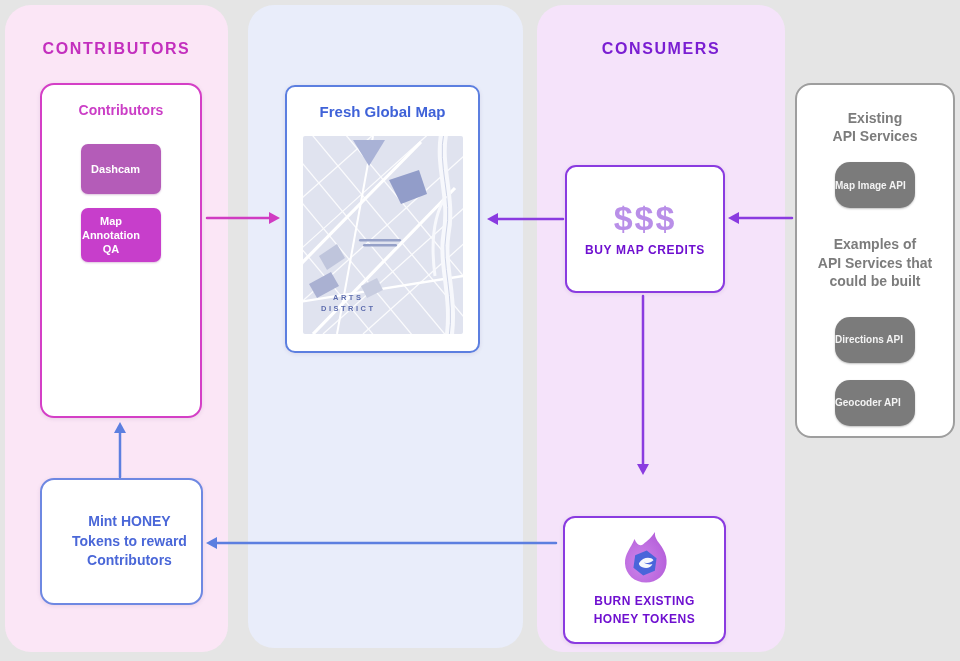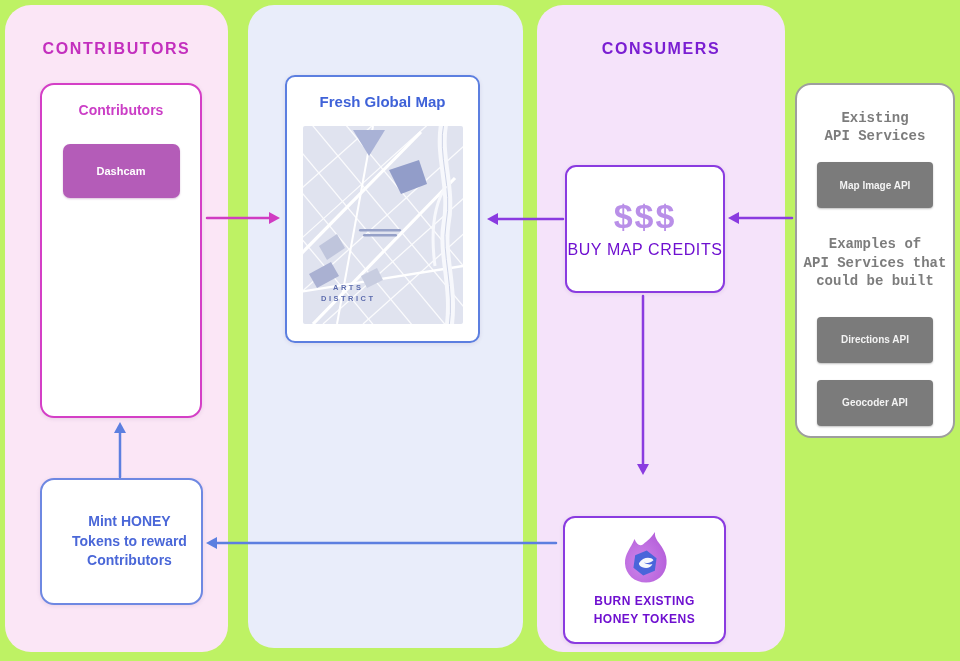--- a/index.html
+++ b/index.html
@@ -1,64 +1,64 @@
 <!DOCTYPE html>
 <html><head>
 <meta charset="utf-8">
 <style>
   html,body{margin:0;padding:0;background:#ffffff;}
   .page{
-    position:relative;width:960px;height:661px;background:#bef264;
+    position:relative;width:960px;height:661px;background:#e5e5e5;
     font-family:"Liberation Sans","DejaVu Sans",sans-serif;overflow:hidden;
   }
   .panel{position:absolute;border-radius:26px;}
   .panel-pink{left:5px;top:5px;width:223px;height:647px;background:#fbe6f6;}
   .panel-blue{left:248px;top:5px;width:275px;height:643px;background:#e9edfa;}
   .panel-purple{left:537px;top:5px;width:248px;height:647px;background:#f5e3fa;}
 
   .panel-heading{position:absolute;text-align:center;font-weight:bold;font-size:16px;letter-spacing:1.6px;}
   .heading-contrib{left:5px;top:40px;width:223px;color:#c32fbe;}
   .heading-consumers{left:537px;top:40px;width:248px;color:#7a1ed2;}
 
   .card{position:absolute;background:#ffffff;box-shadow:0 1px 4px rgba(70,30,90,.10);box-sizing:border-box;}
 
   .contributors-box{left:40px;top:83px;width:162px;height:335px;border:2px solid #d43fc6;border-radius:14px;
     display:flex;flex-direction:column;align-items:center;padding-top:17px;}
   .contrib-title{color:#cb3ec6;font-weight:bold;font-size:14px;margin-bottom:26px;}
-  .contrib-btn{width:117px;min-height:50px;border-radius:7px;background:#c73ecb;color:#ffffff;
-    font-weight:bold;font-size:11px;line-height:1.3;display:flex;align-items:center;justify-content:center;
+  .contrib-btn{width:80px;min-height:50px;border-radius:7px;background:#c73ecb;color:#ffffff;
+    font-weight:bold;font-size:11px;line-height:1.3;display:flex;align-items:center;justify-content:flex-end;
     text-align:center;margin-bottom:14px;padding:2px 21px;box-sizing:border-box;box-shadow:0 1px 2px rgba(120,20,120,.25);}
   .contrib-btn.muted{background:#b45cb8;}
   .contrib-btn:last-child{min-height:54px;}
 
   .mint-box{left:40px;top:478px;width:163px;height:127px;border:2px solid #6e88e2;border-radius:14px;
     display:flex;align-items:center;justify-content:center;padding-left:16px;}
   .mint-text{color:#4a67d8;font-weight:bold;font-size:14px;line-height:1.4;text-align:center;white-space:pre-line;}
 
-  .map-box{left:285px;top:75px;width:195px;height:268px;border:2px solid #5c7fe0;border-radius:10px;
+  .map-box{left:285px;top:85px;width:195px;height:268px;border:2px solid #5c7fe0;border-radius:10px;
     display:flex;flex-direction:column;align-items:center;padding-top:16px;}
   .map-title{color:#3f62d8;font-weight:bold;font-size:15px;}
   .map-art{margin-top:16px;border-radius:2px;}
 
   .buy-box{left:565px;top:165px;width:160px;height:128px;border:2px solid #8a3be0;border-radius:11px;
     display:flex;flex-direction:column;align-items:center;justify-content:center;gap:8px;}
   .dollars{color:#b98fe8;font-weight:bold;font-size:34px;letter-spacing:2px;line-height:1;}
-  .buy-label{color:#6f10d0;font-weight:normal;font-size:16px;letter-spacing:.6px;}
+  .buy-label{color:#6f10d0;font-weight:bold;font-size:12px;letter-spacing:.6px;}
 
   .burn-box{left:563px;top:478px;width:163px;height:128px;border:2px solid #8a3be0;border-radius:12px;
     display:flex;flex-direction:column;align-items:center;justify-content:center;gap:9px;margin-top:38px;}
   .burn-label{color:#6f10d0;font-weight:bold;font-size:12px;letter-spacing:.5px;line-height:1.45;
     text-align:center;white-space:pre-line;}
 
   .api-box{left:795px;top:83px;width:160px;height:355px;border:2px solid #9e9e9e;border-radius:16px;
     display:flex;flex-direction:column;align-items:center;padding-top:24px;box-shadow:none;}
-  .api-heading,.api-subheading{color:#7c7c7c;font-weight:bold;font-size:14px;line-height:1.3;text-align:center;white-space:pre-line;font-family:Liberation Mono, monospace;}
+  .api-heading,.api-subheading{color:#7c7c7c;font-weight:bold;font-size:14px;line-height:1.3;text-align:center;white-space:pre-line;}
   .api-subheading{margin-top:27px;}
-  .gray-btn{width:116px;height:46px;border-radius:4px;background:#7b7b7b;color:#f3f3f3;font-weight:bold;font-size:10px;
-    display:flex;align-items:center;justify-content:center;text-align:center;box-shadow:0 1px 2px rgba(0,0,0,.25);}
+  .gray-btn{width:80px;height:46px;border-radius:15px;background:#7b7b7b;color:#f3f3f3;font-weight:bold;font-size:10px;
+    display:flex;align-items:center;text-align:center;box-shadow:0 1px 2px rgba(0,0,0,.25);}
   .gray-btn.map-image{margin-top:17px;}
   .gray-btn.directions{margin-top:27px;}
   .gray-btn.geocoder{margin-top:17px;}
 
   .arrows-overlay{position:absolute;left:0;top:0;pointer-events:none;}
 </style>
 </head>
 <body>
 
 <div class="page">
@@ -67,20 +67,23 @@
   <div class="panel panel-blue"></div>
   <div class="panel panel-purple"></div>
 
   <div class="panel-heading heading-contrib">CONTRIBUTORS</div>
   <div class="panel-heading heading-consumers">CONSUMERS</div>
 
   <div class="card contributors-box">
     <div class="contrib-title">Contributors</div>
     <div class="contrib-btn muted">
       <span>Dashcam</span>
+    </div>
+    <div class="contrib-btn">
+      <span>Map Annotation QA</span>
     </div>
   </div>
 
   <div class="card mint-box">
     <div class="mint-text">Mint HONEY
 Tokens to reward
 Contributors</div>
   </div>
 
   <div class="card map-box">

